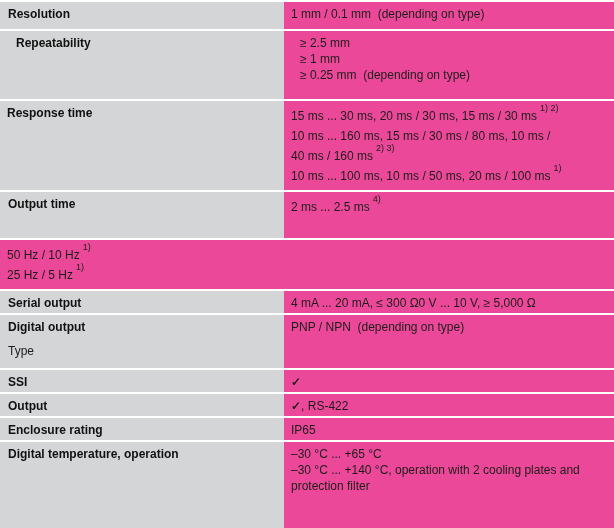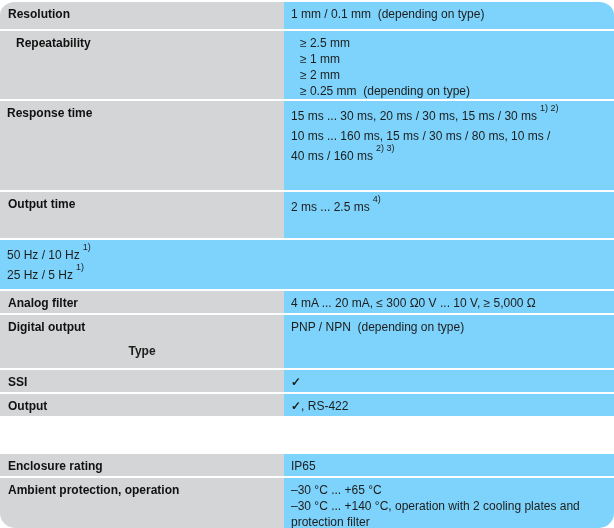--- a/index.html
+++ b/index.html
@@ -2,57 +2,56 @@
 <html><head>
 <meta charset="utf-8">
 <style>
   html,body{margin:0;padding:0;background:#ffffff;}
   .spec-table{
     width:614px;height:528px;box-sizing:border-box;
     border-top:2px solid #ffffff;
     font-family:"Liberation Sans",sans-serif;
     overflow:hidden;
     color:#1a1a1a;
-    border-radius:15px;
   }
   .row{display:flex;border-bottom:2px solid #ffffff;}
   .row:last-child{border-bottom:none;}
   .cell-l{
     width:284px;box-sizing:border-box;flex-shrink:0;
     background:#d3d5d6;
     padding:4px 8px 0 8px;
     font-size:12px;font-weight:bold;color:#111111;
     line-height:16px;
   }
   .cell-r{
     flex:1;box-sizing:border-box;
-    background:#7dd3fc;
+    background:#ec4899;
     padding:4px 8px 0 7px;
     font-size:12px;line-height:16px;color:#1d1d1b;
   }
   
   .row:nth-child(1)  .cell-l,.row:nth-child(1)  .cell-r{min-height:27px;}
   .row:nth-child(2)  .cell-l,.row:nth-child(2)  .cell-r{min-height:68px;padding-left:16px;}
   .row:nth-child(3)  .cell-l,.row:nth-child(3)  .cell-r{min-height:89px;padding-left:7px;}
   .row:nth-child(4)  .cell-l,.row:nth-child(4)  .cell-r{min-height:46px;}
   .row:nth-child(5)  .cell-l,.row:nth-child(5)  .cell-r{min-height:49px;}
   .row:nth-child(6)  .cell-l,.row:nth-child(6)  .cell-r{min-height:22px;}
   .row:nth-child(7)  .cell-l,.row:nth-child(7)  .cell-r{min-height:53px;}
   .row:nth-child(8)  .cell-l,.row:nth-child(8)  .cell-r{min-height:22px;}
   .row:nth-child(9)  .cell-l,.row:nth-child(9)  .cell-r{min-height:22px;}
-  .row:nth-child(10) .cell-l,.row:nth-child(10) .cell-r{min-height:22px;margin-top:36px;}
+  .row:nth-child(10) .cell-l,.row:nth-child(10) .cell-r{min-height:22px;}
   .row:nth-child(11) .cell-l,.row:nth-child(11) .cell-r{min-height:90px;}
   
   .row:nth-child(3) .cell-r,
   .row:nth-child(4) .cell-r,
   .row:nth-child(5) .cell-r{line-height:20px;padding-top:5px;}
   
   .row.group .cell-l{display:flex;flex-direction:column;justify-content:space-between;padding-bottom:9px;}
   .row.group .cell-r{display:flex;flex-direction:column;justify-content:flex-start;padding-bottom:5px;}
-  .sublabel{font-weight:bold;text-align:center;color:#1d1d1b;}
+  .sublabel{font-weight:normal;text-align:left;color:#1d1d1b;}
   sup{
     font-size:9px;position:relative;top:-4px;margin-left:3px;
     line-height:0;font-weight:normal;
   }
   .b{font-weight:bold;}
 </style>
 </head>
 <body>
 
 <div class="spec-table">
@@ -60,46 +59,46 @@
       <div class="cell-l"><span>Resolution</span></div>
       <div class="cell-r">
         <div class="line"><span>1 mm / 0.1 mm &nbsp;(depending on type)</span></div>
       </div>
     </div>
     <div class="row">
       <div class="cell-l"><span>Repeatability</span></div>
       <div class="cell-r">
         <div class="line"><span>≥ 2.5 mm</span></div>
         <div class="line"><span>≥ 1 mm</span></div>
-        <div class="line"><span>≥ 2 mm</span></div>
         <div class="line"><span>≥ 0.25 mm &nbsp;(depending on type)</span></div>
       </div>
     </div>
     <div class="row">
       <div class="cell-l"><span>Response time</span></div>
       <div class="cell-r">
         <div class="line"><span>15 ms ... 30 ms, 20 ms / 30 ms, 15 ms / 30 ms</span><sup>1) 2)</sup></div>
         <div class="line"><span>10 ms ... 160 ms, 15 ms / 30 ms / 80 ms, 10 ms /</span></div>
         <div class="line"><span>40 ms / 160 ms</span><sup>2) 3)</sup></div>
+        <div class="line"><span>10 ms ... 100 ms, 10 ms / 50 ms, 20 ms / 100 ms</span><sup>1)</sup></div>
       </div>
     </div>
     <div class="row">
       <div class="cell-l"><span>Output time</span></div>
       <div class="cell-r">
         <div class="line"><span>2 ms ... 2.5 ms</span><sup>4)</sup></div>
       </div>
     </div>
     <div class="row">
       <div class="cell-r">
         <div class="line"><span>50 Hz / 10 Hz</span><sup>1)</sup></div>
         <div class="line"><span>25 Hz / 5 Hz</span><sup>1)</sup></div>
       </div>
     </div>
     <div class="row">
-      <div class="cell-l"><span>Analog filter</span></div>
+      <div class="cell-l"><span>Serial output</span></div>
       <div class="cell-r">
         <div class="line"><span>4 mA ... 20 mA, ≤ 300 Ω0 V ... 10 V, ≥ 5,000 Ω</span></div>
       </div>
     </div>
     <div class="row group">
       <div class="cell-l">
         <span>Digital output</span>
         <div class="sublabel">Type</div>
       </div>
       <div class="cell-r">
@@ -118,20 +117,20 @@
         <div class="line"><span class="b">✓</span><span>, RS-422</span></div>
       </div>
     </div>
     <div class="row">
       <div class="cell-l"><span>Enclosure rating</span></div>
       <div class="cell-r">
         <div class="line"><span>IP65</span></div>
       </div>
     </div>
     <div class="row">
-      <div class="cell-l"><span>Ambient protection, operation</span></div>
+      <div class="cell-l"><span>Digital temperature, operation</span></div>
       <div class="cell-r">
         <div class="line"><span>–30 °C ... +65 °C</span></div>
         <div class="line"><span>–30 °C ... +140 °C, operation with 2 cooling plates and</span></div>
         <div class="line"><span>protection filter</span></div>
       </div>
     </div>
   </div>
 
 </body></html>

